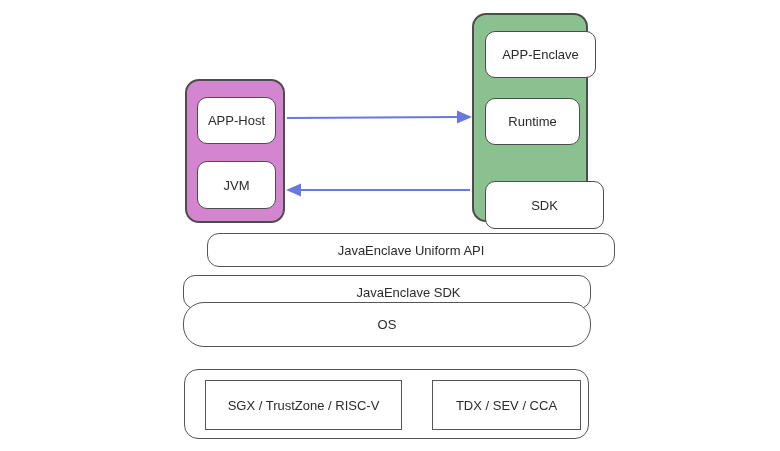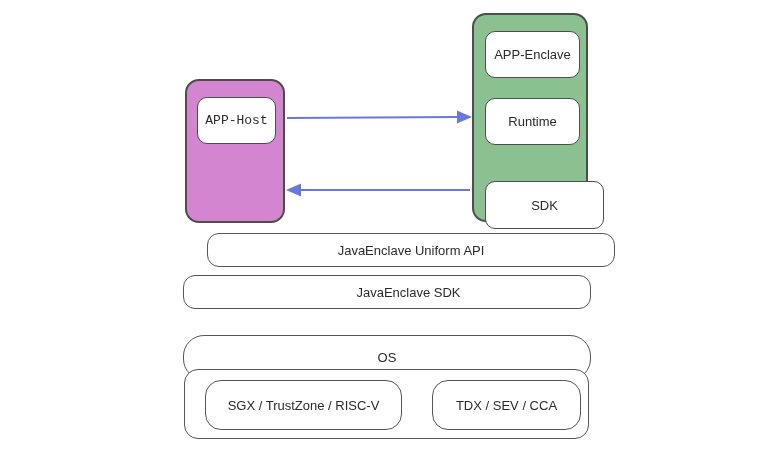--- a/index.html
+++ b/index.html
@@ -24,41 +24,40 @@
   }
 
   .group {
     position: absolute;
     border: 2px solid var(--node-border);
     border-radius: 14px;
   }
   .host-group {
     left: 185px; top: 79px; width: 100px; height: 144px;
     background: var(--host-fill);
-    font-family: Liberation Mono, monospace;
   }
   .enclave-group {
     left: 472px; top: 13px; width: 116px; height: 209px;
     background: var(--enclave-fill);
   }
 
   .node {
     position: absolute;
     background: #ffffff;
     border: 1.6px solid var(--node-border);
     border-radius: 10px;
     display: flex;
     align-items: center;
     justify-content: center;
     font-size: 13px;
     white-space: nowrap;
   }
   .node-app-host  { left: 10px; top: 16px;  width: 79px; height: 47px; }
   .node-jvm       { left: 10px; top: 80px;  width: 79px; height: 48px; }
-  .node-app-enclave { left: 11px; top: 16px;  width: 95px; height: 47px; }
+  .node-app-enclave { left: 11px; top: 16px;  width: 111px; height: 47px; }
   .node-runtime     { left: 11px; top: 83px;  width: 95px; height: 47px; }
   .node-sdk         { left: 11px; top: 146px; width: 119px; height: 48px; margin-top: 20px; }
 
   .arrows {
     position: absolute;
     left: 0; top: 0;
     width: 780px; height: 451px;
     pointer-events: none;
   }
   .arrows line    { stroke: var(--arrow); stroke-width: 2.2; }
@@ -71,54 +70,57 @@
     background: #ffffff;
     border: 1.6px solid var(--bar-border);
     border-radius: 12px;
     display: flex;
     align-items: center;
     justify-content: center;
     font-size: 13px;
   }
   .bar-uniform-api { top: 233px; height: 34px; margin-left: 24px; }
   .bar-sdk         { top: 275px; height: 34px; padding-left: 43px; }
-  .bar-os          { top: 335px; height: 45px; border-radius: 21px; }
+  .bar-os          { top: 302px; height: 45px; border-radius: 21px; }
 
   .hw-container {
     position: absolute;
     left: 184px; top: 369px;
     width: 405px; height: 70px;
     background: #ffffff;
     border: 1.6px solid var(--bar-border);
     border-radius: 14px;
   }
   .hw-box {
     position: absolute;
     top: 10px;
     height: 50px;
     background: #ffffff;
     border: 1.6px solid var(--bar-border);
-    border-radius: 16px;
+    border-radius: 0;
     display: flex;
     align-items: center;
     justify-content: center;
     font-size: 13px;
     white-space: nowrap;
   }
   .hw-sgx { left: 20px;  width: 197px; }
   .hw-tdx { left: 238px; width: 149px; margin-left: 9px; }
 </style>
 </head>
 <body>
 
 <div class="canvas">
 
   <div class="group host-group">
     <div class="node node-app-host">
       <span>APP-Host</span>
+    </div>
+    <div class="node node-jvm">
+      <span>JVM</span>
     </div>
   </div>
 
   <div class="group enclave-group">
     <div class="node node-app-enclave">
       <span>APP-Enclave</span>
     </div>
     <div class="node node-runtime">
       <span>Runtime</span>
     </div>

